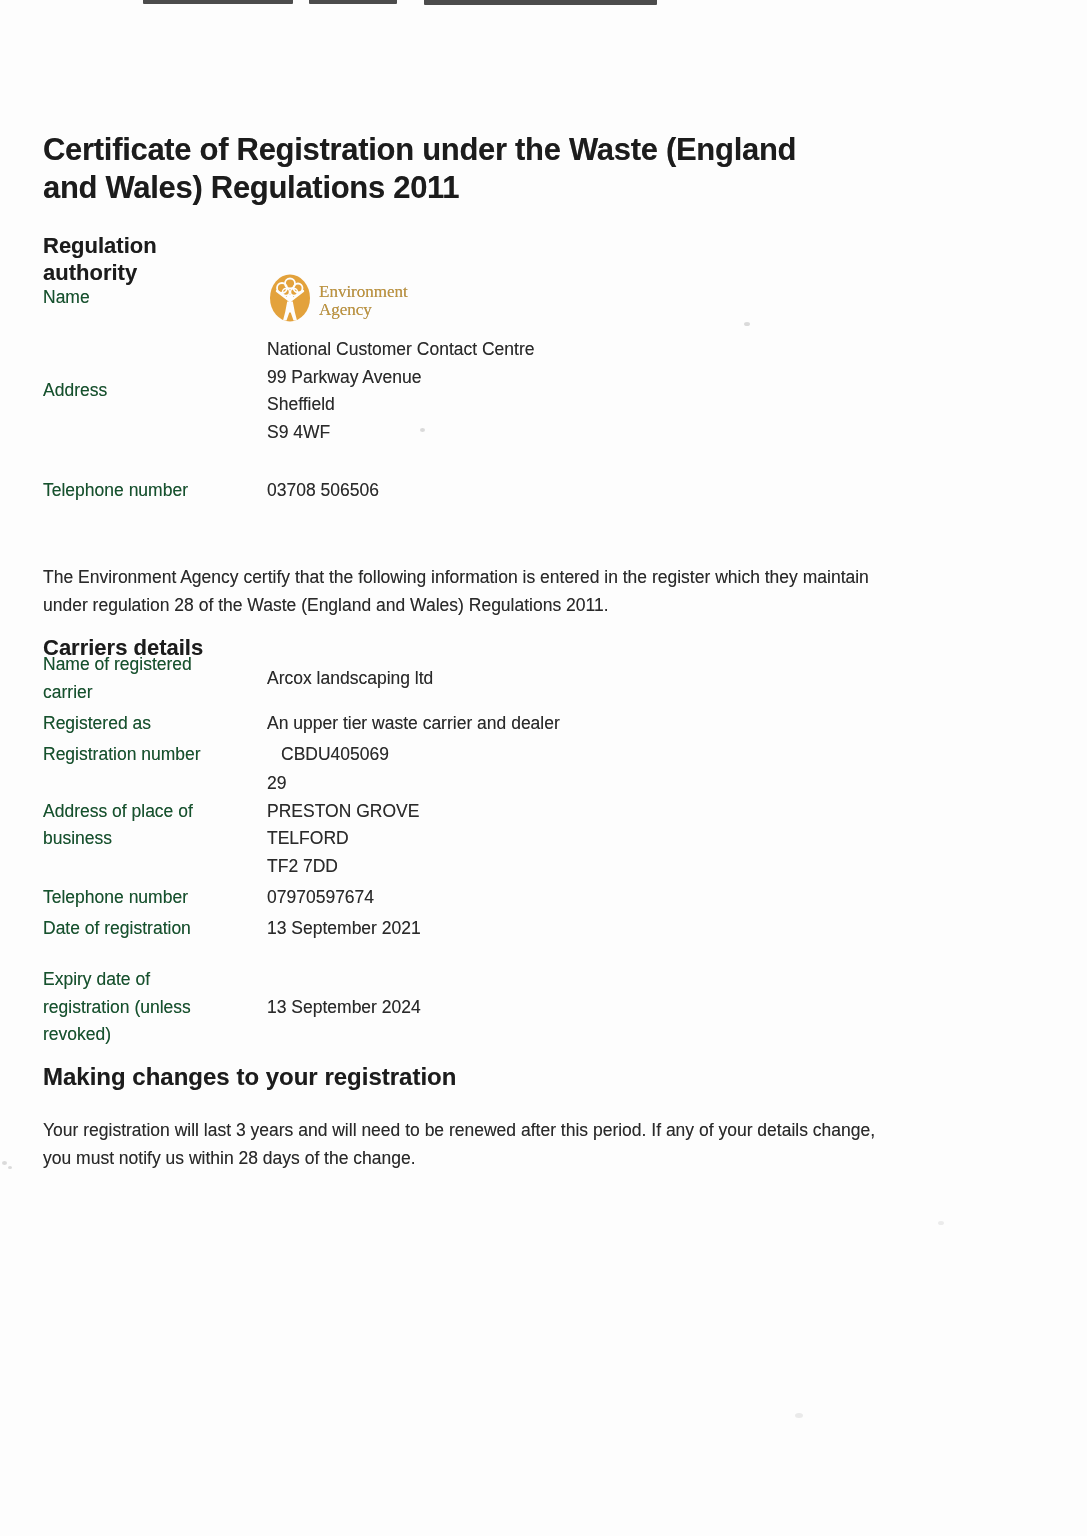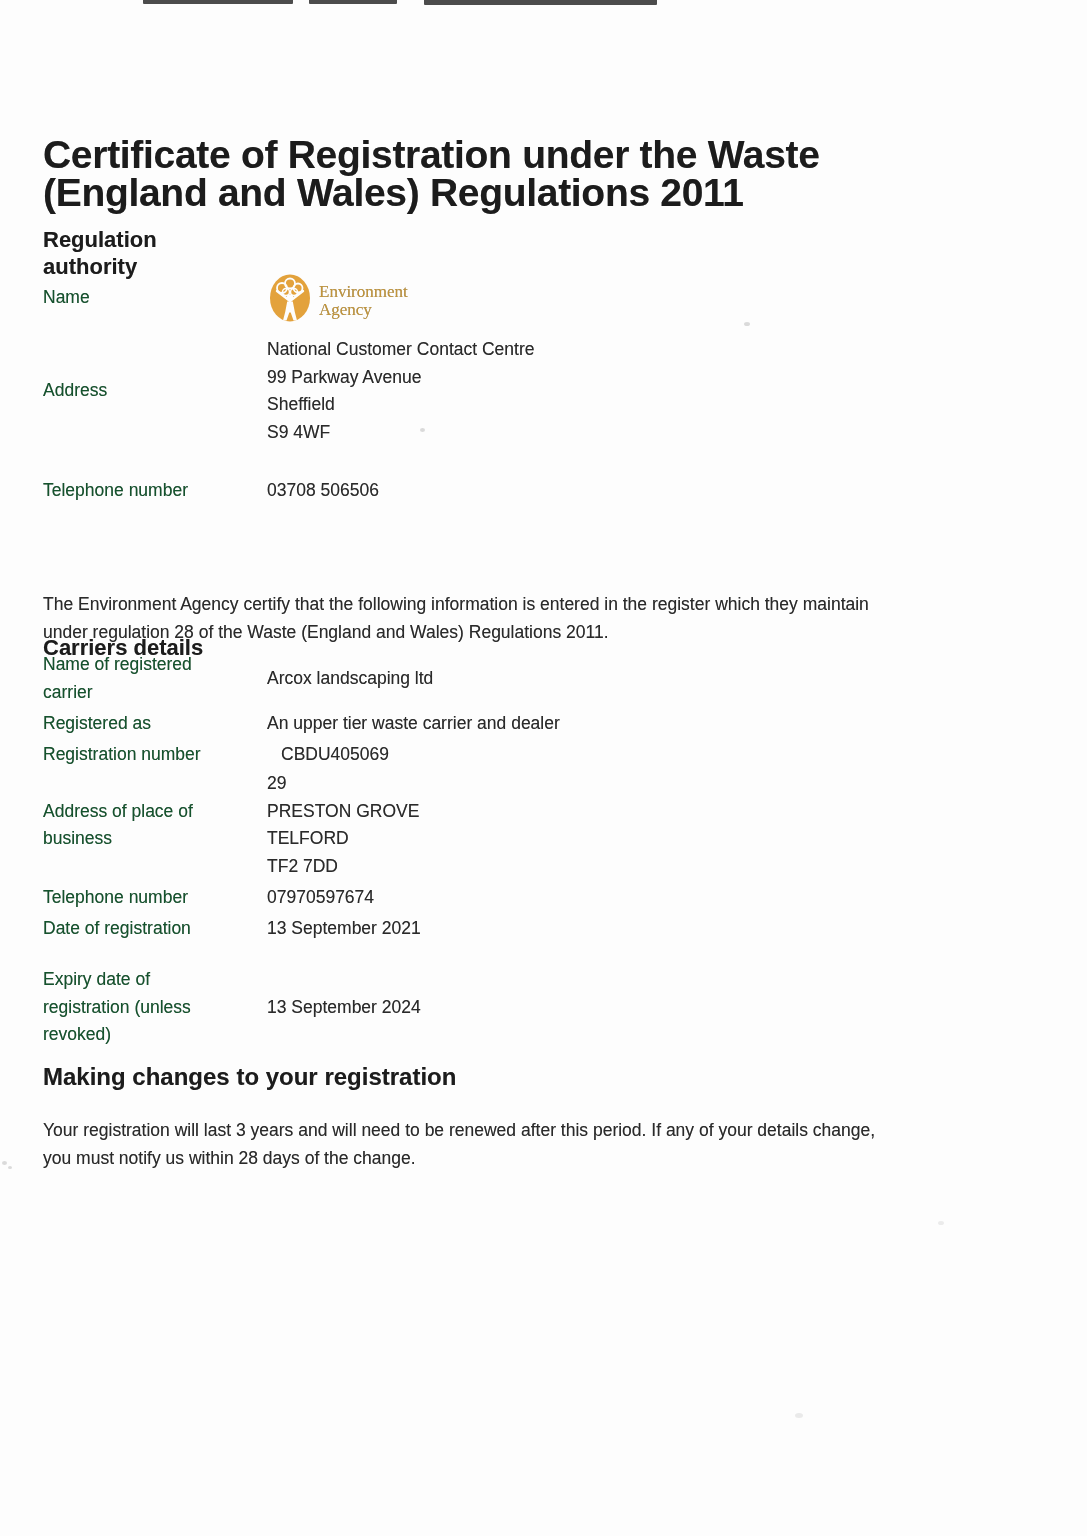--- a/index.html
+++ b/index.html
@@ -13,29 +13,29 @@
     overflow: hidden;
     text-shadow: 0 0 0.5px rgba(45,45,45,0.45);
   }
 
   
   .top-artifact { position: absolute; top: 0; background: #333333; opacity: 0.88; border-radius: 0 0 1px 1px; }
   .speck { position: absolute; background: rgba(60,60,60,0.18); border-radius: 50%; }
 
   .doc-title {
     position: absolute; left: 43px; top: 110px; width: 810px;
-    font-size: 39px; line-height: 38px; font-weight: bold;
+    font-size: 31px; line-height: 38px; font-weight: bold;
     color: #1c1c1c; letter-spacing: -0.3px;
   }
 
   .section-heading {
     position: absolute; left: 43px;
     font-size: 22px; line-height: 27px; font-weight: bold; color: #1c1c1c;
   }
-  .ra-heading { top: 208px; width: 200px; }
+  .ra-heading { top: 214px; width: 200px; }
   .cd-heading { top: 616px; }
   .mc-heading { top: 1047px; font-size: 24px; margin-top: 16px; }
 
   .kv-row {
     position: absolute; left: 43px; right: 40px;
     display: flex; align-items: center;
     font-size: 17.5px; line-height: 27.5px;
   }
   .kv-label { width: 190px; margin-right: 34px; flex: none; color: #14532d; }
   .kv-value { flex: 1; white-space: pre-line; color: #2a2a2a; }
@@ -49,21 +49,21 @@
   .row-c2 { top: 741px; gap: 14px; }
   .row-c3 { top: 770px; }
   .row-c4 { top: 884px; }
   .row-c5 { top: 915px; }
   .row-c6 { top: 966px; }
 
   .paragraph {
     position: absolute; left: 43px; width: 856px;
     font-size: 17.5px; line-height: 28px; color: #2a2a2a;
   }
-  .certify-par { top: 572px; }
+  .certify-par { top: 545px; }
   .changes-par { top: 1098px; }
 
   .agency-logo { display: flex; align-items: center; }
   .agency-logo svg { display: block; }
 </style>
 </head>
 <body>
 
 <div class="page">
 

